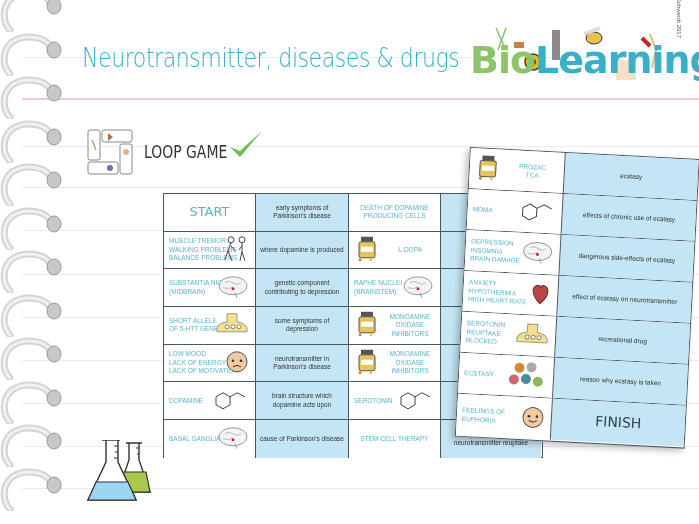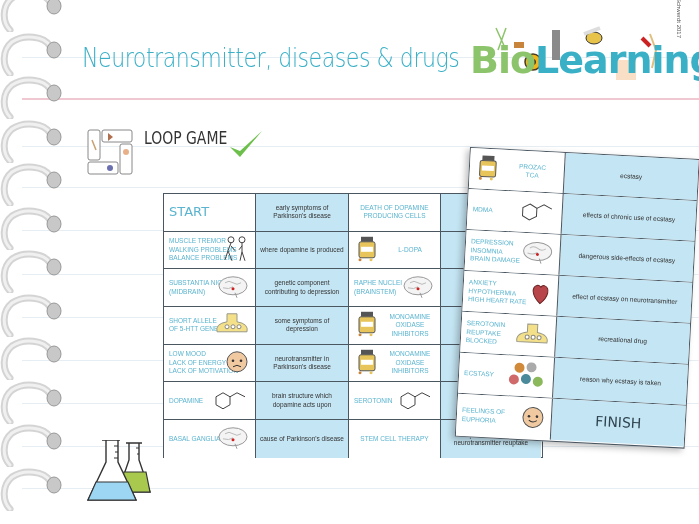--- a/index.html
+++ b/index.html
@@ -15,34 +15,34 @@
     font-family: "DejaVu Sans", sans-serif; font-weight: 300; letter-spacing: -0.6px; transform: scaleX(0.82); transform-origin: left; }
 
   .logo { position: absolute; left: 466px; top: 20px; width: 210px; height: 64px; }
   .logo-text { position: absolute; left: 4px; top: 18px; font-size: 38px; font-weight: bold; letter-spacing: -1px;
     font-family: "DejaVu Sans", sans-serif; }
   .logo-bio { color: #8cc46b; }
   .logo-learning { color: #3ab0c7; }
   .logo-copyright { position: absolute; right: -6px; top: 18px; font-size: 6px; color: #555;
     transform: rotate(90deg); transform-origin: right top; white-space: nowrap; }
 
-  .loop-header { position: absolute; left: 86px; top: 128px; display: flex; align-items: flex-start; }
+  .loop-header { position: absolute; left: 86px; top: 128px; display: flex; align-items: center; }
   .loop-icon { width: 48px; height: 48px; position: relative; }
   .loop-label { margin-left: 10px; font-size: 17px; color: #333; font-family: "DejaVu Sans", sans-serif;
     transform: scaleX(0.82); transform-origin: left; }
   .checkmark { position: absolute; left: 226px; top: 125px; width: 40px; height: 40px; }
 
   .card-main { position: absolute; left: 163px; top: 193px; width: 380px; height: 265px; border: 1.5px solid #4a5660; background: #fff; }
   .card-main .row { display: flex; height: 37.7px; border-bottom: 1.5px solid #4a5660; }
   .card-main .row:last-child { border-bottom: none; }
   .cell-term { width: 92px; background: #fff; position: relative; font-size: 6.5px; color: #5ab4cf; padding: 4px 5px;
     display: flex; align-items: center; text-transform: uppercase; line-height: 1.3; border-right: 1.5px solid #4a5660; }
   .cell-def { width: 93px; background: #c4e5f3; font-size: 6.5px; color: #333; display: flex; align-items: center;
     justify-content: center; text-align: center; line-height: 1.3; padding: 3px; border-right: 1.5px solid #4a5660; }
-  .cell-start { justify-content: flex-start; font-size: 13px; color: #5ab4cf; font-family: "DejaVu Sans", sans-serif; }
+  .cell-start { justify-content: center; font-size: 13px; color: #5ab4cf; font-family: "DejaVu Sans", sans-serif; }
   .cell-term.center { justify-content: center; text-align: center; }
   .cell-term .img { position: absolute; right: 6px; top: 50%; transform: translateY(-50%); }
   .cell-term.leftimg { padding-left: 36px; justify-content: center; text-align: center; }
   .cell-term.leftimg .img { left: 8px; right: auto; }
 
   .card-overlay { position: absolute; left: 470px; top: 147px; width: 230px; height: 290px;
     transform: rotate(3deg); transform-origin: left top; border: 1.5px solid #4a5660; background: #fff;
     box-shadow: -3px 3px 6px rgba(0,0,0,0.25); }
   .card-overlay .row { display: flex; height: 41px; border-bottom: 1.5px solid #4a5660; }
   .card-overlay .row:last-child { border-bottom: none; }

